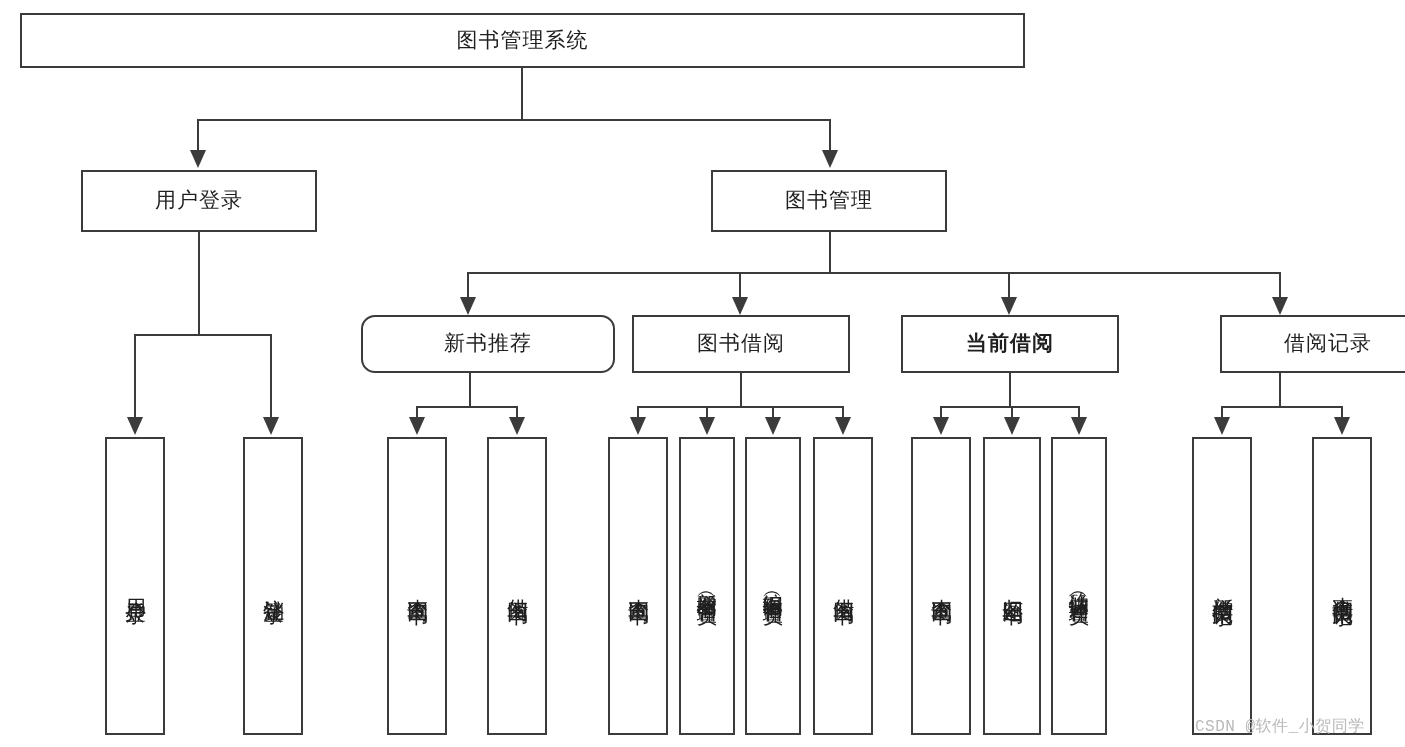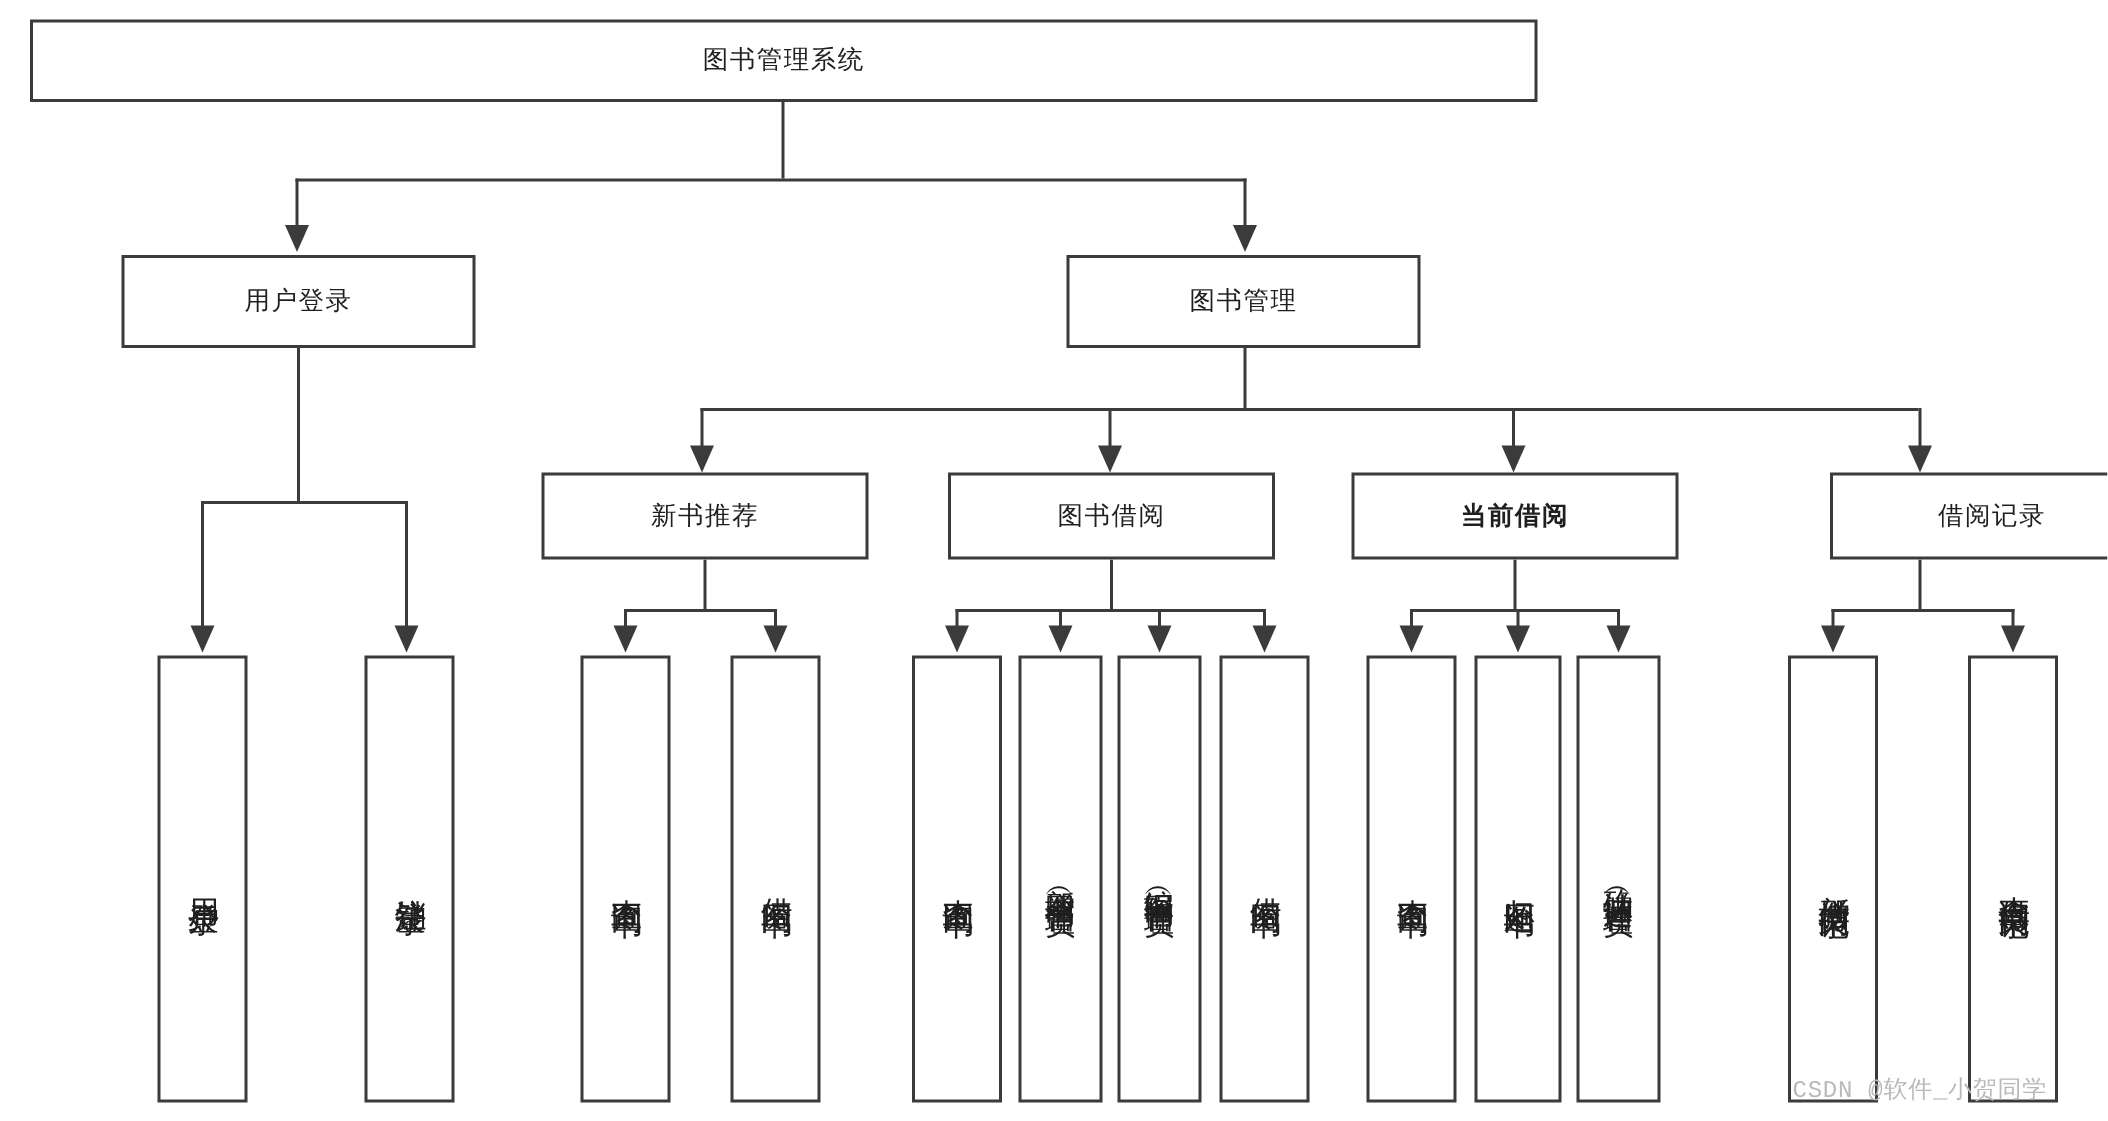--- a/index.html
+++ b/index.html
@@ -21,21 +21,21 @@
     position: absolute;
     box-sizing: border-box;
     border: 2px solid #3b3b3b;
     background: #ffffff;
     display: flex;
     align-items: center;
     justify-content: center;
     color: #1f1f1f;
   }
   .node.horiz {
-    font-size: 17px;
+    font-size: 21px;
     letter-spacing: 1px;
     line-height: 1.1;
   }
   .node.vert {
     writing-mode: vertical-rl;
     text-orientation: upright;
     font-size: 21px;
     line-height: 1.12;
     letter-spacing: 2px;
     padding: 6px 0;
@@ -138,21 +138,21 @@
     <span>图书管理系统</span>
   </div>
 
   <div class="node horiz" style="left:81px; top:170px; width:236px; height:62px;">
     <span>用户登录</span>
   </div>
   <div class="node horiz" style="left:711px; top:170px; width:236px; height:62px;">
     <span>图书管理</span>
   </div>
 
-  <div class="node horiz" style="left:361px; top:315px; width:218px; height:58px;">
+  <div class="node horiz" style="left:361px; top:315px; width:254px; height:58px;border-radius:14px;">
     <span>新书推荐</span>
   </div>
   <div class="node horiz" style="left:632px; top:315px; width:218px; height:58px;">
     <span>图书借阅</span>
   </div>
   <div class="node horiz" style="left:901px; top:315px; width:218px; height:58px;font-weight:bold;">
     <span>当前借阅</span>
   </div>
   <div class="node horiz" style="left:1220px; top:315px; width:216px; height:58px;">
     <span>借阅记录</span>

